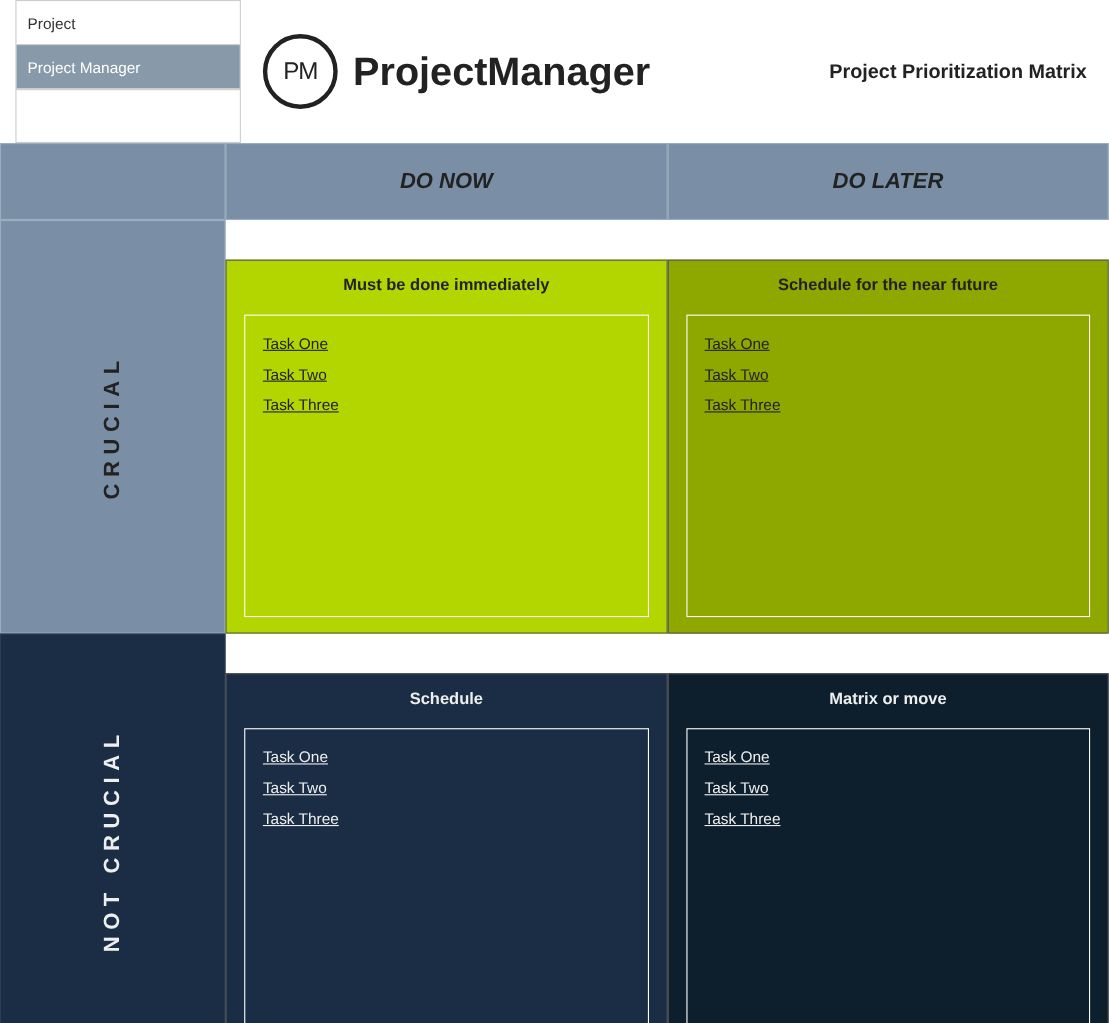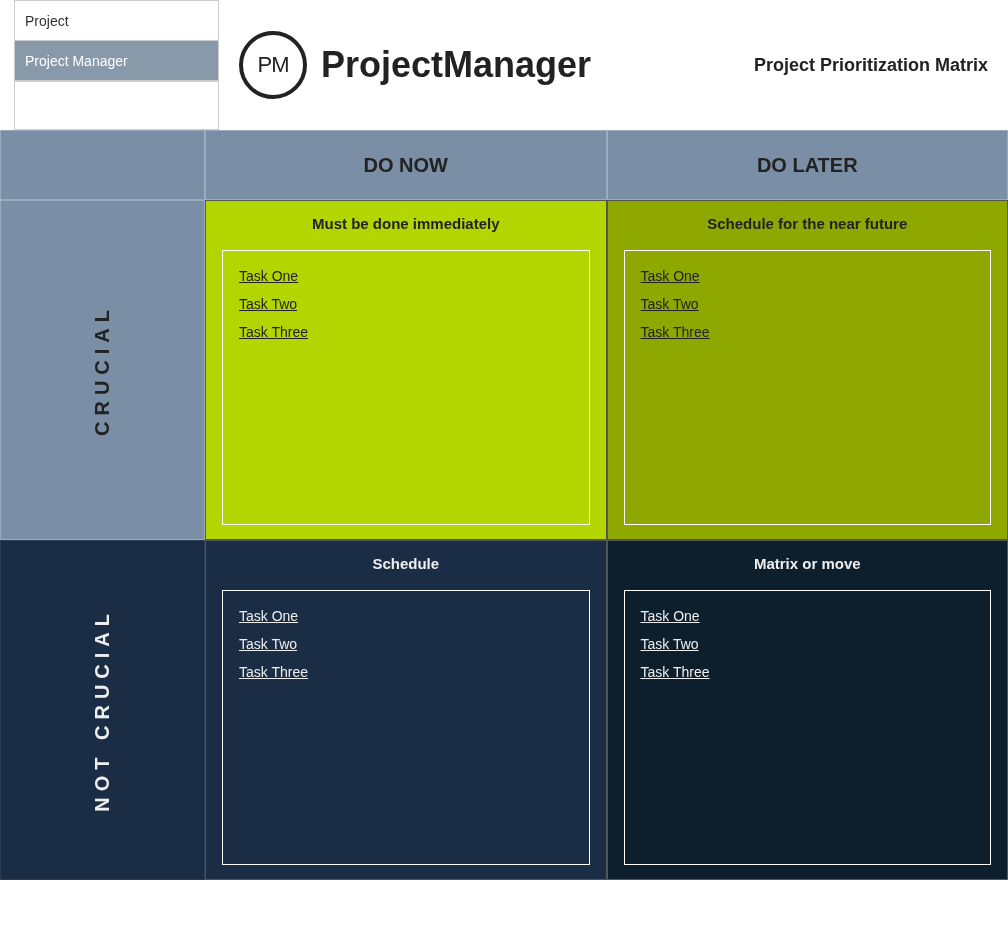--- a/index.html
+++ b/index.html
@@ -142,20 +142,21 @@
     
     .matrix-grid {
       flex: 1;
       display: flex;
       flex-direction: column;
     }
     .col-headers {
       display: flex;
       height: 70px;
       background: #7a8fa6;
+      font-style: italic;
     }
     .col-header {
       flex: 1;
       display: flex;
       align-items: center;
       justify-content: center;
       font-size: 20px;
       font-weight: bold;
       color: #222;
       border: 1px solid #9aadbe;
@@ -167,20 +168,21 @@
     .matrix-row {
       display: flex;
     }
     .cell {
       flex: 1;
       padding: 14px 16px;
       min-height: 340px;
       display: flex;
       flex-direction: column;
       border: 1px solid #555;
+      margin-top: 36px;
     }
     .cell-do-now {
       background: #b3d600;
     }
     .cell-do-later {
       background: #8fa800;
     }
     .cell-delegate {
       background: #1a2d44;
     }

